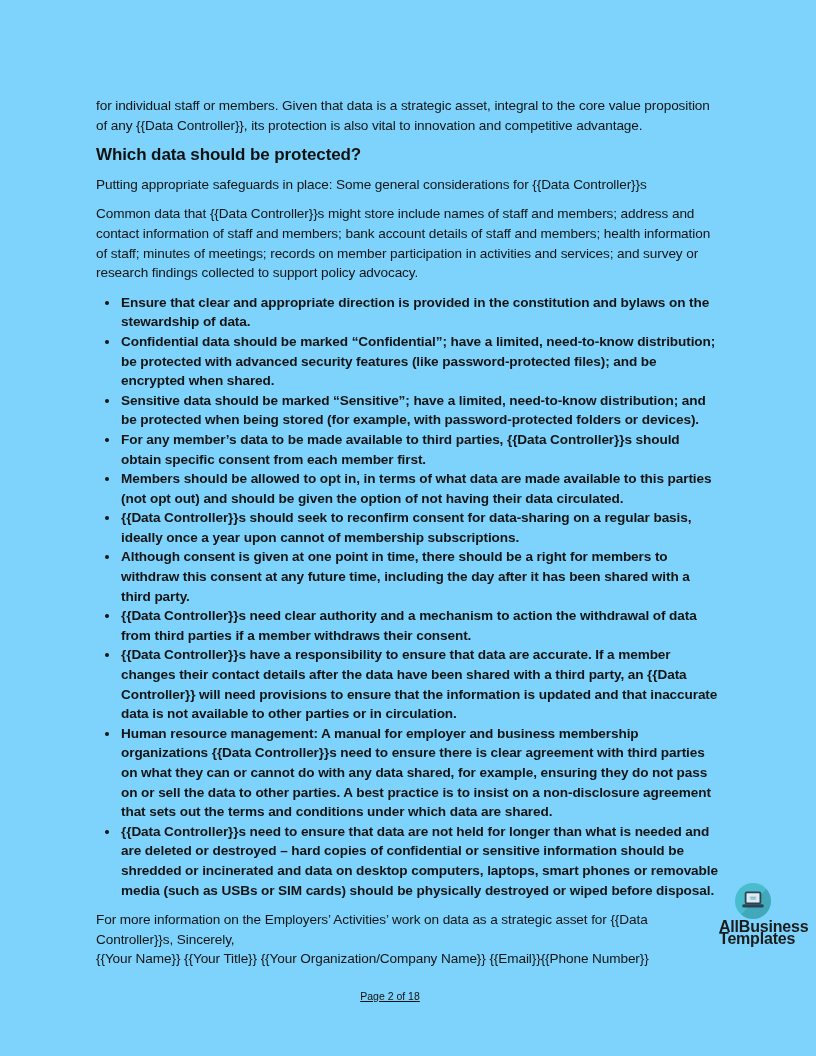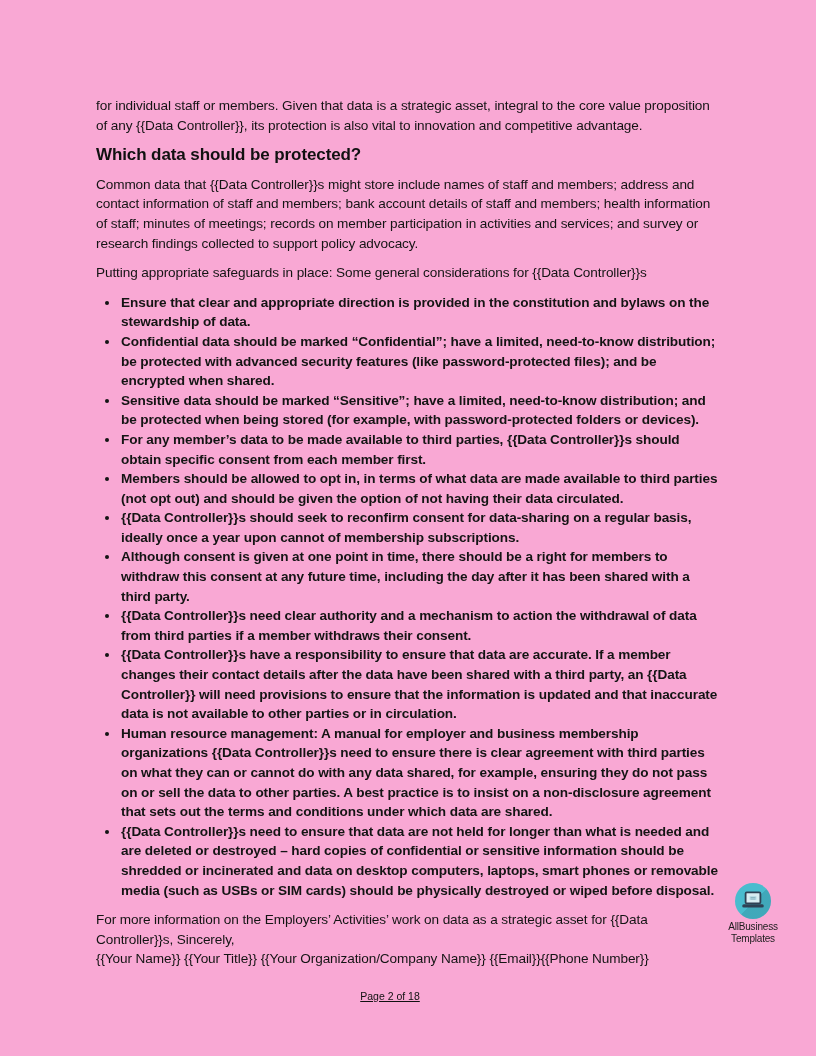--- a/index.html
+++ b/index.html
@@ -8,21 +8,21 @@
     width: 816px;
     height: 1056px;
     position: relative;
     font-family: "Liberation Sans", "DejaVu Sans", sans-serif;
     color: #141414;
     overflow: hidden;
   }
   .page {
     position: absolute;
     inset: 0;
-    background: #f9a8d4;
+    background: #7dd3fc;
   }
   .content {
     position: absolute;
     left: 96px;
     top: 96px;
     width: 626px;
     font-size: 13.6px;
     line-height: 19.6px;
     letter-spacing: -0.1px;
   }
@@ -62,24 +62,25 @@
     position: absolute;
     inset: 0;
     background: linear-gradient(135deg, rgba(0,0,0,0) 52%, rgba(25,80,95,0.18) 52%);
   }
   .logo-circle svg {
     position: absolute;
     left: 0; top: 0;
     z-index: 1;
   }
   .logo-text {
-    font-size: 10px;
+    font-size: 16px;
     line-height: 11.5px;
     color: #1c1c1c;
     letter-spacing: -0.2px;
+    font-weight: bold;
   }
   .footer {
     position: absolute;
     left: 0;
     top: 990px;
     width: 780px;
     text-align: center;
     font-size: 10.5px;
     color: #111111;
     text-decoration: underline;
@@ -89,30 +90,30 @@
 <body>
 
 <div class="page">
 
   <div class="content">
 
     <p>for individual staff or members. Given that data is a strategic asset, integral to the core value proposition of any {{Data Controller}}, its protection is also vital to innovation and competitive advantage.</p>
 
     <h2>Which data should be protected?</h2>
 
+    <p>Putting appropriate safeguards in place: Some general considerations for {{Data Controller}}s</p>
+
     <p>Common data that {{Data Controller}}s might store include names of staff and members; address and contact information of staff and members; bank account details of staff and members; health information of staff; minutes of meetings; records on member participation in activities and services; and survey or research findings collected to support policy advocacy.</p>
-
-    <p>Putting appropriate safeguards in place: Some general considerations for {{Data Controller}}s</p>
 
     <ul class="bullets">
       <li>Ensure that clear and appropriate direction is provided in the constitution and bylaws on the stewardship of data.</li>
       <li>Confidential data should be marked “Confidential”; have a limited, need-to-know distribution; be protected with advanced security features (like password-protected files); and be encrypted when shared.</li>
       <li>Sensitive data should be marked “Sensitive”; have a limited, need-to-know distribution; and be protected when being stored (for example, with password-protected folders or devices).</li>
       <li>For any member’s data to be made available to third parties, {{Data Controller}}s should obtain specific consent from each member first.</li>
-      <li>Members should be allowed to opt in, in terms of what data are made available to third parties (not opt out) and should be given the option of not having their data circulated.</li>
+      <li>Members should be allowed to opt in, in terms of what data are made available to this parties (not opt out) and should be given the option of not having their data circulated.</li>
       <li>{{Data Controller}}s should seek to reconfirm consent for data-sharing on a regular basis, ideally once a year upon cannot of membership subscriptions.</li>
       <li>Although consent is given at one point in time, there should be a right for members to withdraw this consent at any future time, including the day after it has been shared with a third party.</li>
       <li>{{Data Controller}}s need clear authority and a mechanism to action the withdrawal of data from third parties if a member withdraws their consent.</li>
       <li>{{Data Controller}}s have a responsibility to ensure that data are accurate. If a member changes their contact details after the data have been shared with a third party, an {{Data Controller}} will need provisions to ensure that the information is updated and that inaccurate data is not available to other parties or in circulation.</li>
       <li>Human resource management: A manual for employer and business membership organizations {{Data Controller}}s need to ensure there is clear agreement with third parties on what they can or cannot do with any data shared, for example, ensuring they do not pass on or sell the data to other parties. A best practice is to insist on a non-disclosure agreement that sets out the terms and conditions under which data are shared.</li>
       <li>{{Data Controller}}s need to ensure that data are not held for longer than what is needed and are deleted or destroyed – hard copies of confidential or sensitive information should be shredded or incinerated and data on desktop computers, laptops, smart phones or removable media (such as USBs or SIM cards) should be physically destroyed or wiped before disposal.</li>
     </ul>
 
     <p class="closing"><span>For more information on the Employers’ Activities’ work on data as a strategic asset for {{Data Controller}}s, Sincerely,</span><br><span>{{Your Name}} {{Your Title}} {{Your Organization/Company Name}} {{Email}}{{Phone Number}}</span></p>
 

